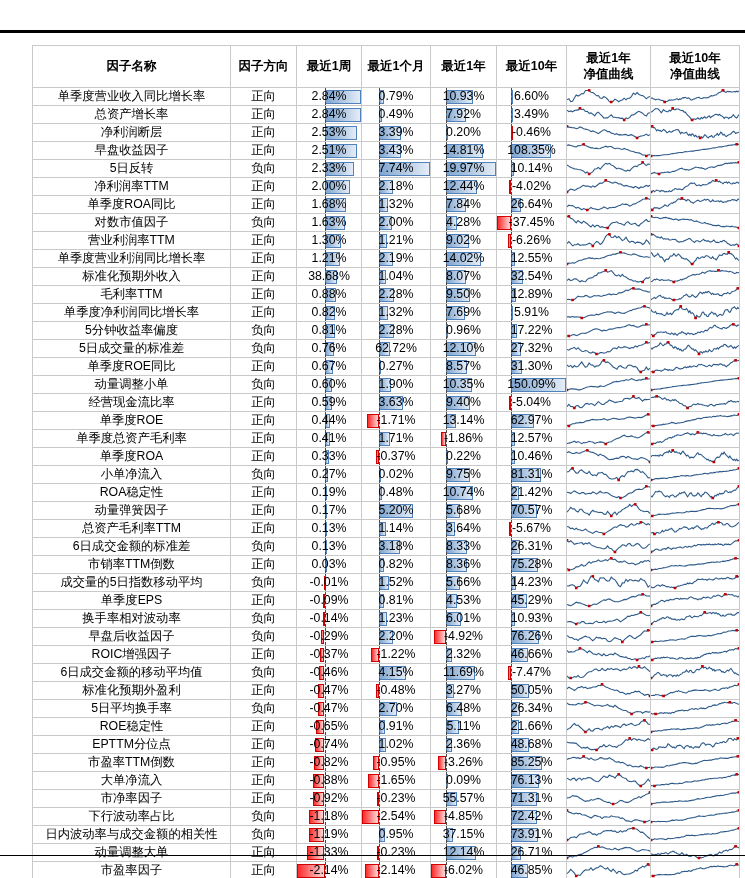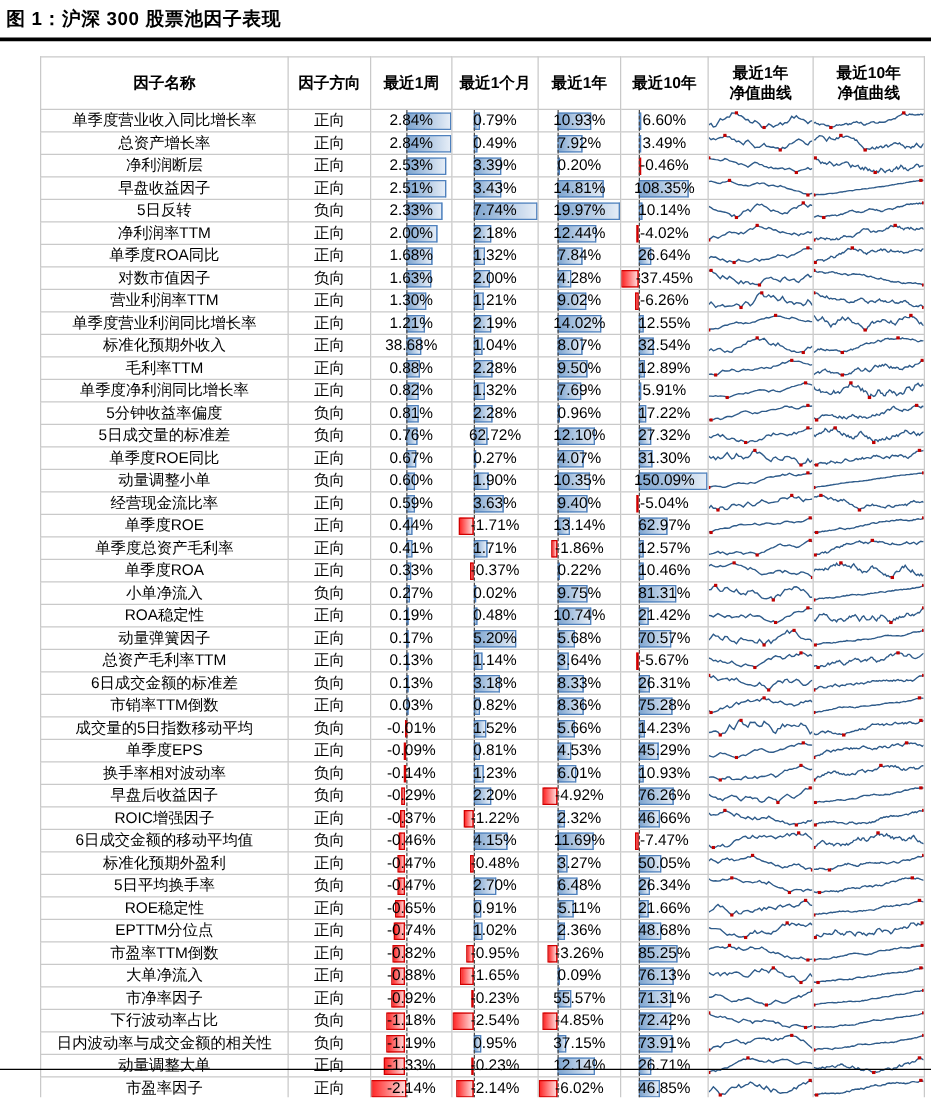--- a/index.html
+++ b/index.html
@@ -22,21 +22,20 @@
   td.val .zeroline{position:absolute;top:0;bottom:0;width:0;border-left:1px dashed #4a4a4a;z-index:1;}
   td.spark{padding:0;}
   td.spark svg{display:block;width:100%;height:16.3px;}
   .footer-rule{position:absolute;top:855px;left:0;width:745px;height:1px;background:#000;}
   .source{position:absolute;top:859px;left:3px;font-size:13px;letter-spacing:.2px;white-space:nowrap;}
 </style>
 </head>
 <body>
 
 <div class="page">
-  <div class="fig-title">图 1：沪深 300 股票池因子表现</div>
   <div class="title-rule"></div>
 
   <table class="factor-table">
     <colgroup>
       <col style="width:198px">
         <col style="width:66px">
         <col style="width:65px">
         <col style="width:69px">
       <col style="width:66px">
         <col style="width:70px">
@@ -653,21 +652,21 @@
             <span class="num">0.67%</span>
           </td>
           <td class="val">
             <div class="zeroline" style="left: 24.7082%;"></div>
             <div class="bar pos" style="left: 24.7082%; width: 2.62646%;"></div>
             <span class="num">0.27%</span>
           </td>
           <td class="val">
             <div class="zeroline" style="left: 23.1628%;"></div>
             <div class="bar pos" style="left: 23.1628%; width: 32.9742%;"></div>
-            <span class="num">4.07%</span>
+            <span class="num">8.57%</span>
           </td>
           <td class="val">
             <div class="zeroline" style="left: 19.9691%;"></div>
             <div class="bar pos" style="left: 19.9691%; width: 16.6898%;"></div>
             <span class="num">31.30%</span>
           </td>
           <td class="spark">
             <svg viewBox="0 0 84 17" preserveAspectRatio="none">
               <polyline points="0.00,7.20 1.87,8.96 3.73,7.70 5.60,10.08 7.47,7.86 9.33,9.39 11.20,8.70 13.07,6.47 14.93,4.21 16.80,7.22 18.67,9.62 20.53,8.75 22.40,5.23 24.27,7.33 26.13,7.42 28.00,9.46 29.87,8.26 31.73,8.35 33.60,6.75 35.47,3.32 37.33,2.40 39.20,4.78 41.07,4.07 42.93,5.35 44.80,7.16 46.67,9.36 48.53,10.31 50.40,11.72 52.27,8.73 54.13,8.00 56.00,9.62 57.87,10.47 59.73,10.62 61.60,7.75 63.47,7.38 65.33,7.84 67.20,9.27 69.07,8.80 70.93,10.30 72.80,13.39 74.67,14.60 76.53,13.35 78.40,12.83 80.27,9.43 82.13,12.32 84.00,10.46" fill="none" stroke="#2e5b8a" stroke-width="1.1" vector-effect="non-scaling-stroke"></polyline>
               <rect x="36.03" y="1.0999999999999999" width="2.6" height="2.6" fill="#c00000"></rect>

